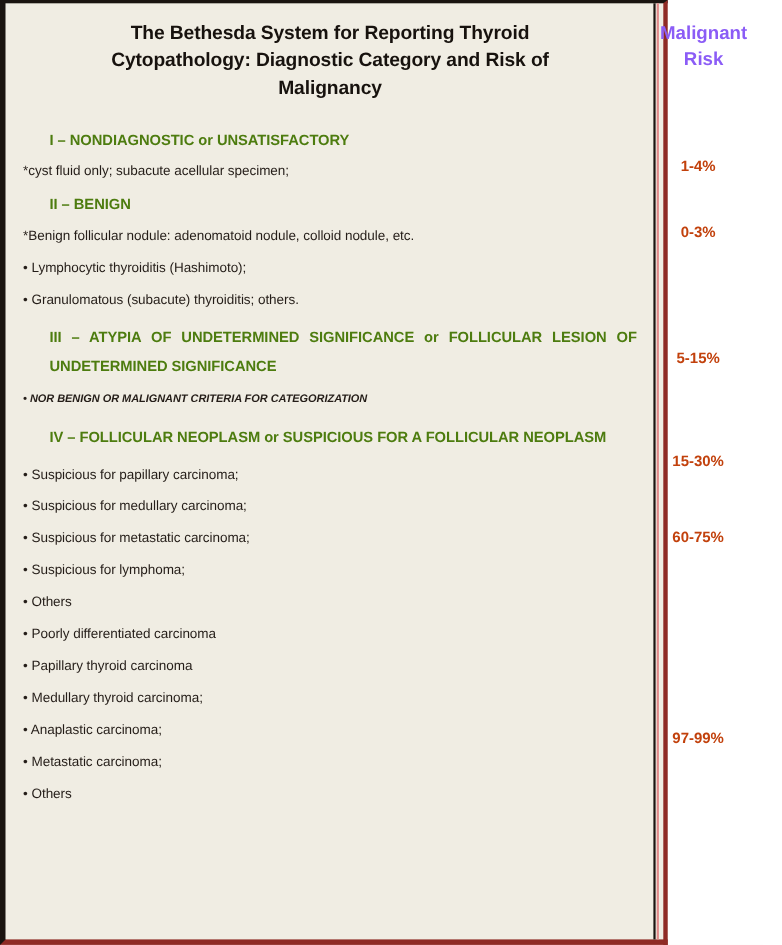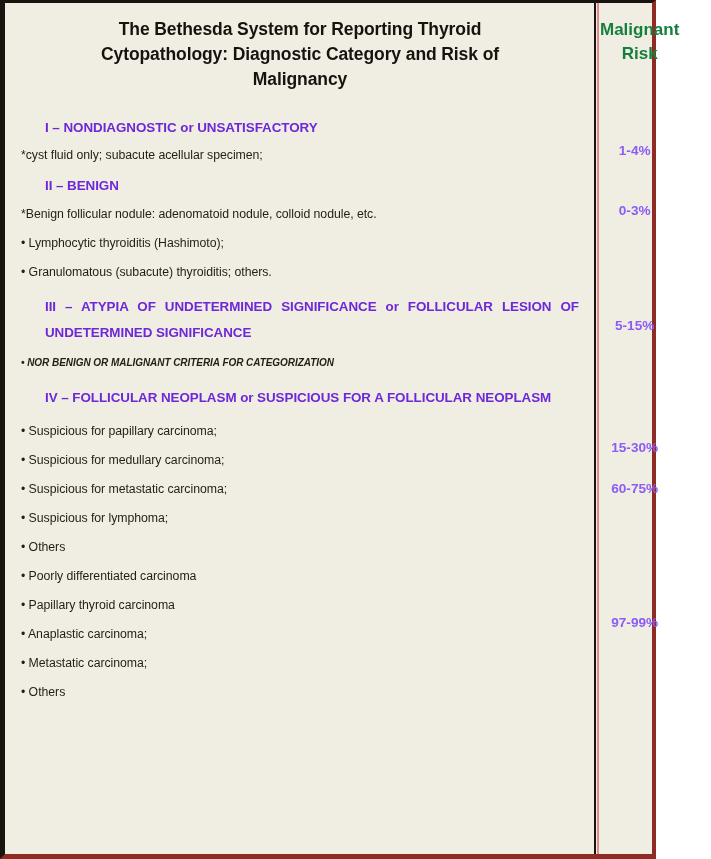--- a/index.html
+++ b/index.html
@@ -7,21 +7,21 @@
   body {
     width: 711px;
     height: 859px;
     background: #ffffff;
     font-family: "Liberation Sans", sans-serif;
     overflow: hidden;
   }
 
   .table-frame {
     position: relative;
-    width: 656px;
+    width: 607px;
     height: 859px;
     background: #f0ede3;
     border-left: 5px solid #1a1410;
     border-top: 3px solid #1a1410;
     border-right: 4px solid #8f2b25;
     border-bottom: 5px solid #8f2b25;
     display: flex;
     align-items: stretch;
   }
 
@@ -69,31 +69,31 @@
     color: #17120e;
     line-height: 1.42;
     letter-spacing: -0.1px;
   }
 
   .risk-header {
     text-align: center;
     padding-top: 15px;
     font-size: 17px;
     font-weight: bold;
-    color: #15803d;
+    color: #8b5cf6;
     line-height: 1.4;
   }
 
   
   .rows { padding-top: 27px; }
 
   .cat-heading {
     font-size: 13.4px;
     font-weight: bold;
-    color: #6d28d9;
+    color: #4d7c0f;
     line-height: 1.32;
     letter-spacing: -0.05px;
     margin-bottom: 12px;
     padding-left: 24px;
   }
   .cat-heading.justified {
     text-align: justify;
     text-align-last: left;
     line-height: 1.95;
     margin-bottom: 10px;
@@ -115,21 +115,21 @@
   .gap-sm { height: 3px; }
 
   
   .risk-value {
     position: absolute;
     left: 0;
     right: 10px;
     text-align: center;
     font-size: 13.6px;
     font-weight: bold;
-    color: #8b5cf6;
+    color: #c2410c;
   }
 </style>
 </head>
 <body>
 
 <div class="table-frame">
 
   <div class="content-col">
 
     <div class="title-block">
@@ -150,20 +150,21 @@
         <div class="gap-sm"></div>
         <div class="cat-heading justified">IV – FOLLICULAR NEOPLASM or SUSPICIOUS FOR A FOLLICULAR NEOPLASM</div>
         <div class="gap-sm"></div>
         <div class="sub-item">• Suspicious for papillary carcinoma;</div>
         <div class="sub-item">• Suspicious for medullary carcinoma;</div>
         <div class="sub-item">• Suspicious for metastatic  carcinoma;</div>
         <div class="sub-item">• Suspicious for lymphoma;</div>
         <div class="sub-item">• Others</div>
         <div class="sub-item">• Poorly differentiated carcinoma</div>
         <div class="sub-item">• Papillary thyroid carcinoma</div>
+        <div class="sub-item">• Medullary thyroid carcinoma;</div>
         <div class="sub-item">• Anaplastic carcinoma;</div>
         <div class="sub-item">• Metastatic carcinoma;</div>
         <div class="sub-item">• Others</div>
       </div>
 
   </div>
 
   <div class="divider">
     <div class="rule-dark"></div>
     <div class="rule-pink"></div>
@@ -171,19 +172,19 @@
 
   <div class="risk-col">
     <div class="risk-header">
       <div>Malignant</div>
       <div>Risk</div>
     </div>
     <div id="risk-values">
         <div class="risk-value" style="top: 140px;">1-4%</div>
         <div class="risk-value" style="top: 200px;">0-3%</div>
         <div class="risk-value" style="top: 315px;">5-15%</div>
-        <div class="risk-value" style="top: 437px;">15-30%</div>
+        <div class="risk-value" style="top: 409px;">15-30%</div>
         <div class="risk-value" style="top: 478px;">60-75%</div>
-        <div class="risk-value" style="top: 612px;">97-99%</div>
+        <div class="risk-value" style="top: 660px;">97-99%</div>
       </div>
   </div>
 
 </div>
 
 </body></html>

